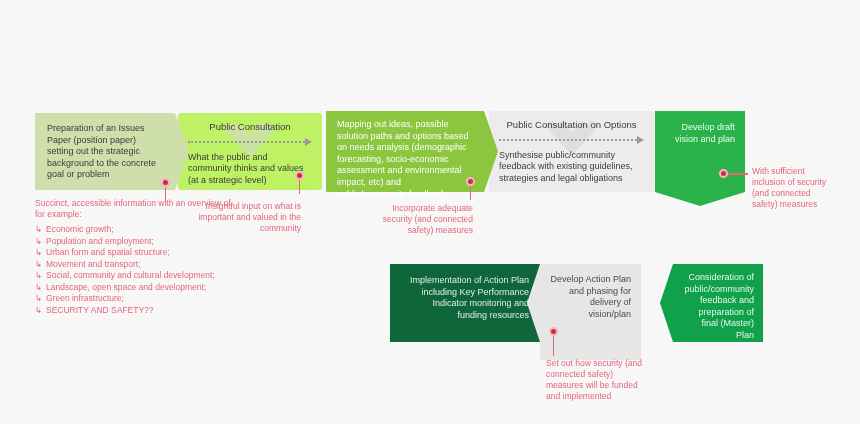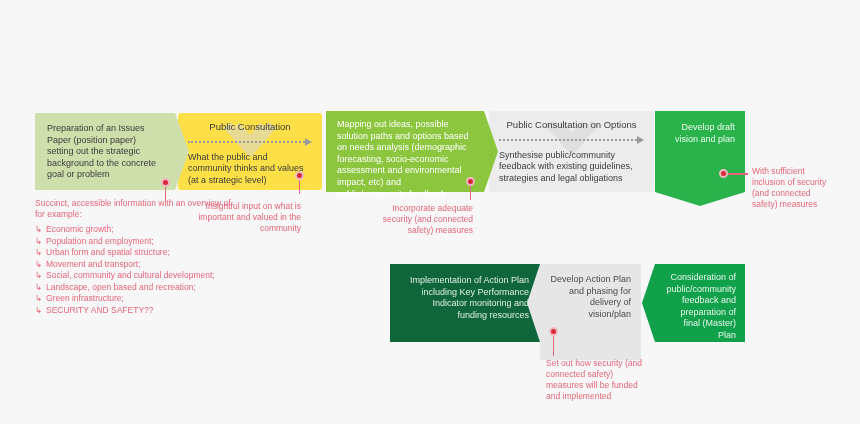--- a/index.html
+++ b/index.html
@@ -29,21 +29,21 @@
     position:absolute;
     box-sizing:border-box;
     font-size:9px;
     line-height:11.6px;
   }
   .box .body{position:relative;z-index:2;}
   .pad{padding:10px 12px;}
 
   
   .c-lightgreen{background:#cfdfac;color:#3b3b3b;}
-  .c-grey{background:#fde047;color:#3b3b3b;}
+  .c-grey{background:#bef264;color:#3b3b3b;}
   .c-midgreen{background:#8cc63f;color:#ffffff;}
   .c-grey2{background:#ececec;color:#3b3b3b;}
   .c-brightgreen{background:#2bb34b;color:#eafaef;}
   .c-darkgrey{background:#aeaeae;color:#ffffff;}
   .c-green{background:#11a14a;color:#e6f6ec;}
   .c-greyl{background:#e6e6e6;color:#4a4a4a;}
   .c-deepgreen{background:#10663b;color:#dfeee6;margin-left:12px;}
 
   
   .cons-head{
@@ -154,21 +154,21 @@
   <div class="box c-brightgreen" style="left:655px;top:111px;width:90px;height:81px;">
     <svg style="position:absolute;left:0;top:81px;z-index:1;" width="90" height="14" viewBox="0 0 90 14">
       <path d="M0 0 L45 14 L90 0 Z" fill="#2bb34b"></path>
     </svg>
     <div class="body pad ta-r" style="padding:11px 10px;">Develop draft vision and plan</div>
   </div>
   <div class="dot" style="left:719px;top:169px;"></div>
   <div class="leader h" style="left:728px;top:173px;width:20px;"></div>
 
 
-  <div class="box c-green" style="left:655px;top:264px;width:90px;height:78px;">
+  <div class="box c-green" style="left:673px;top:264px;width:90px;height:78px;">
     <svg style="position:absolute;left:-13px;top:0;z-index:1;" width="13" height="78" viewBox="0 0 13 78">
       <path d="M13 0 L0 39 L13 78 Z" fill="#11a14a"></path>
     </svg>
     <div class="body ta-r" style="padding:8px 9px;">Consideration of public/community feedback and preparation of final (Master) Plan</div>
   </div>
 
   <div class="box c-greyl" style="left:540px;top:264px;width:101px;height:96px;">
     <svg style="position:absolute;left:-13px;top:0;z-index:1;" width="13" height="78" viewBox="0 0 13 78">
       <path d="M13 0 L0 39 L13 78 Z" fill="#e6e6e6"></path>
     </svg>
@@ -182,21 +182,21 @@
   </div>
 
   <div class="note l" style="left:35px;top:198px;width:200px;">
     <div>Succinct, accessible information with an overview of, for example:</div>
     <ul class="note-list">
       <li><span class="hook">↳</span><span>Economic growth;</span></li>
       <li><span class="hook">↳</span><span>Population and employment;</span></li>
       <li><span class="hook">↳</span><span>Urban form and spatial structure;</span></li>
       <li><span class="hook">↳</span><span>Movement and transport;</span></li>
       <li><span class="hook">↳</span><span>Social, community and cultural development;</span></li>
-      <li><span class="hook">↳</span><span>Landscape, open based and recreation;</span></li>
+      <li><span class="hook">↳</span><span>Landscape, open space and development;</span></li>
       <li><span class="hook">↳</span><span>Green infrastructure;</span></li>
       <li><span class="hook">↳</span><span>SECURITY AND SAFETY??</span></li>
     </ul>
   </div>
 
   <div class="note r" style="left:198px;top:201px;width:103px;">Insightful input on what is important and valued in the community</div>
 
   <div class="note r" style="left:367px;top:203px;width:106px;">Incorporate adequate security (and connected safety) measures</div>
 
   <div class="note l" style="left:546px;top:358px;width:104px;">Set out how security (and connected safety) measures will be funded and implemented</div>

